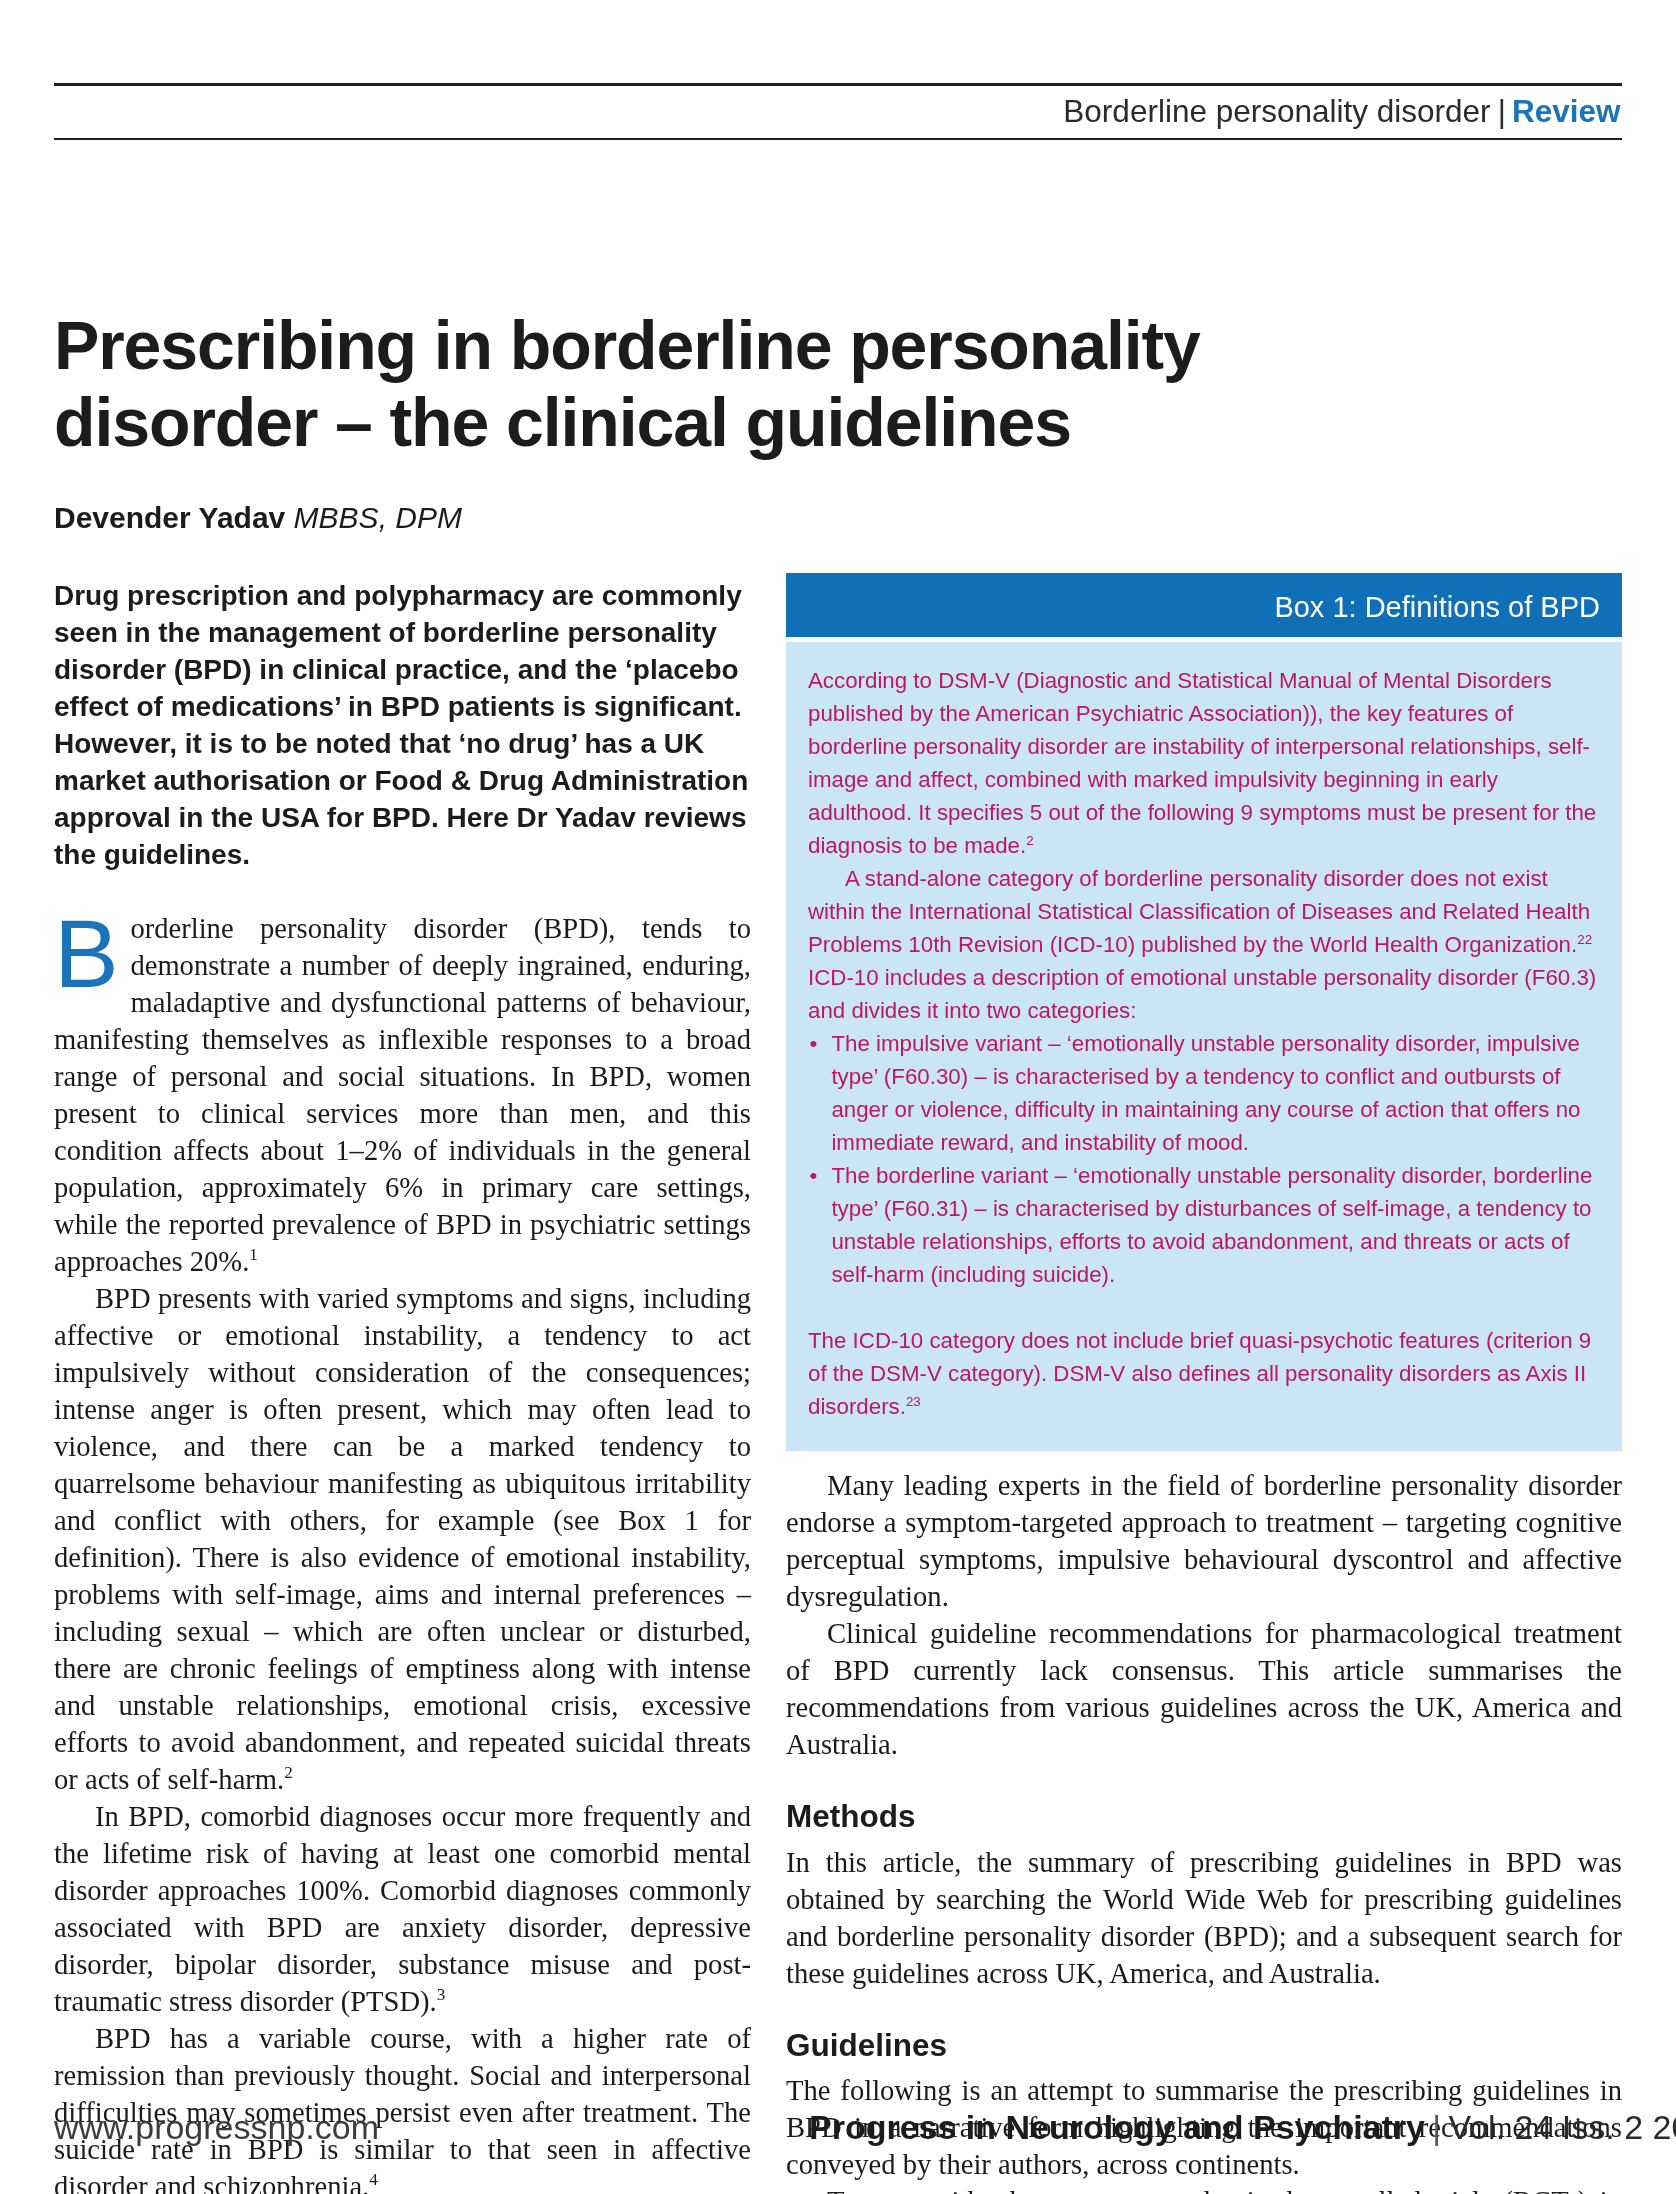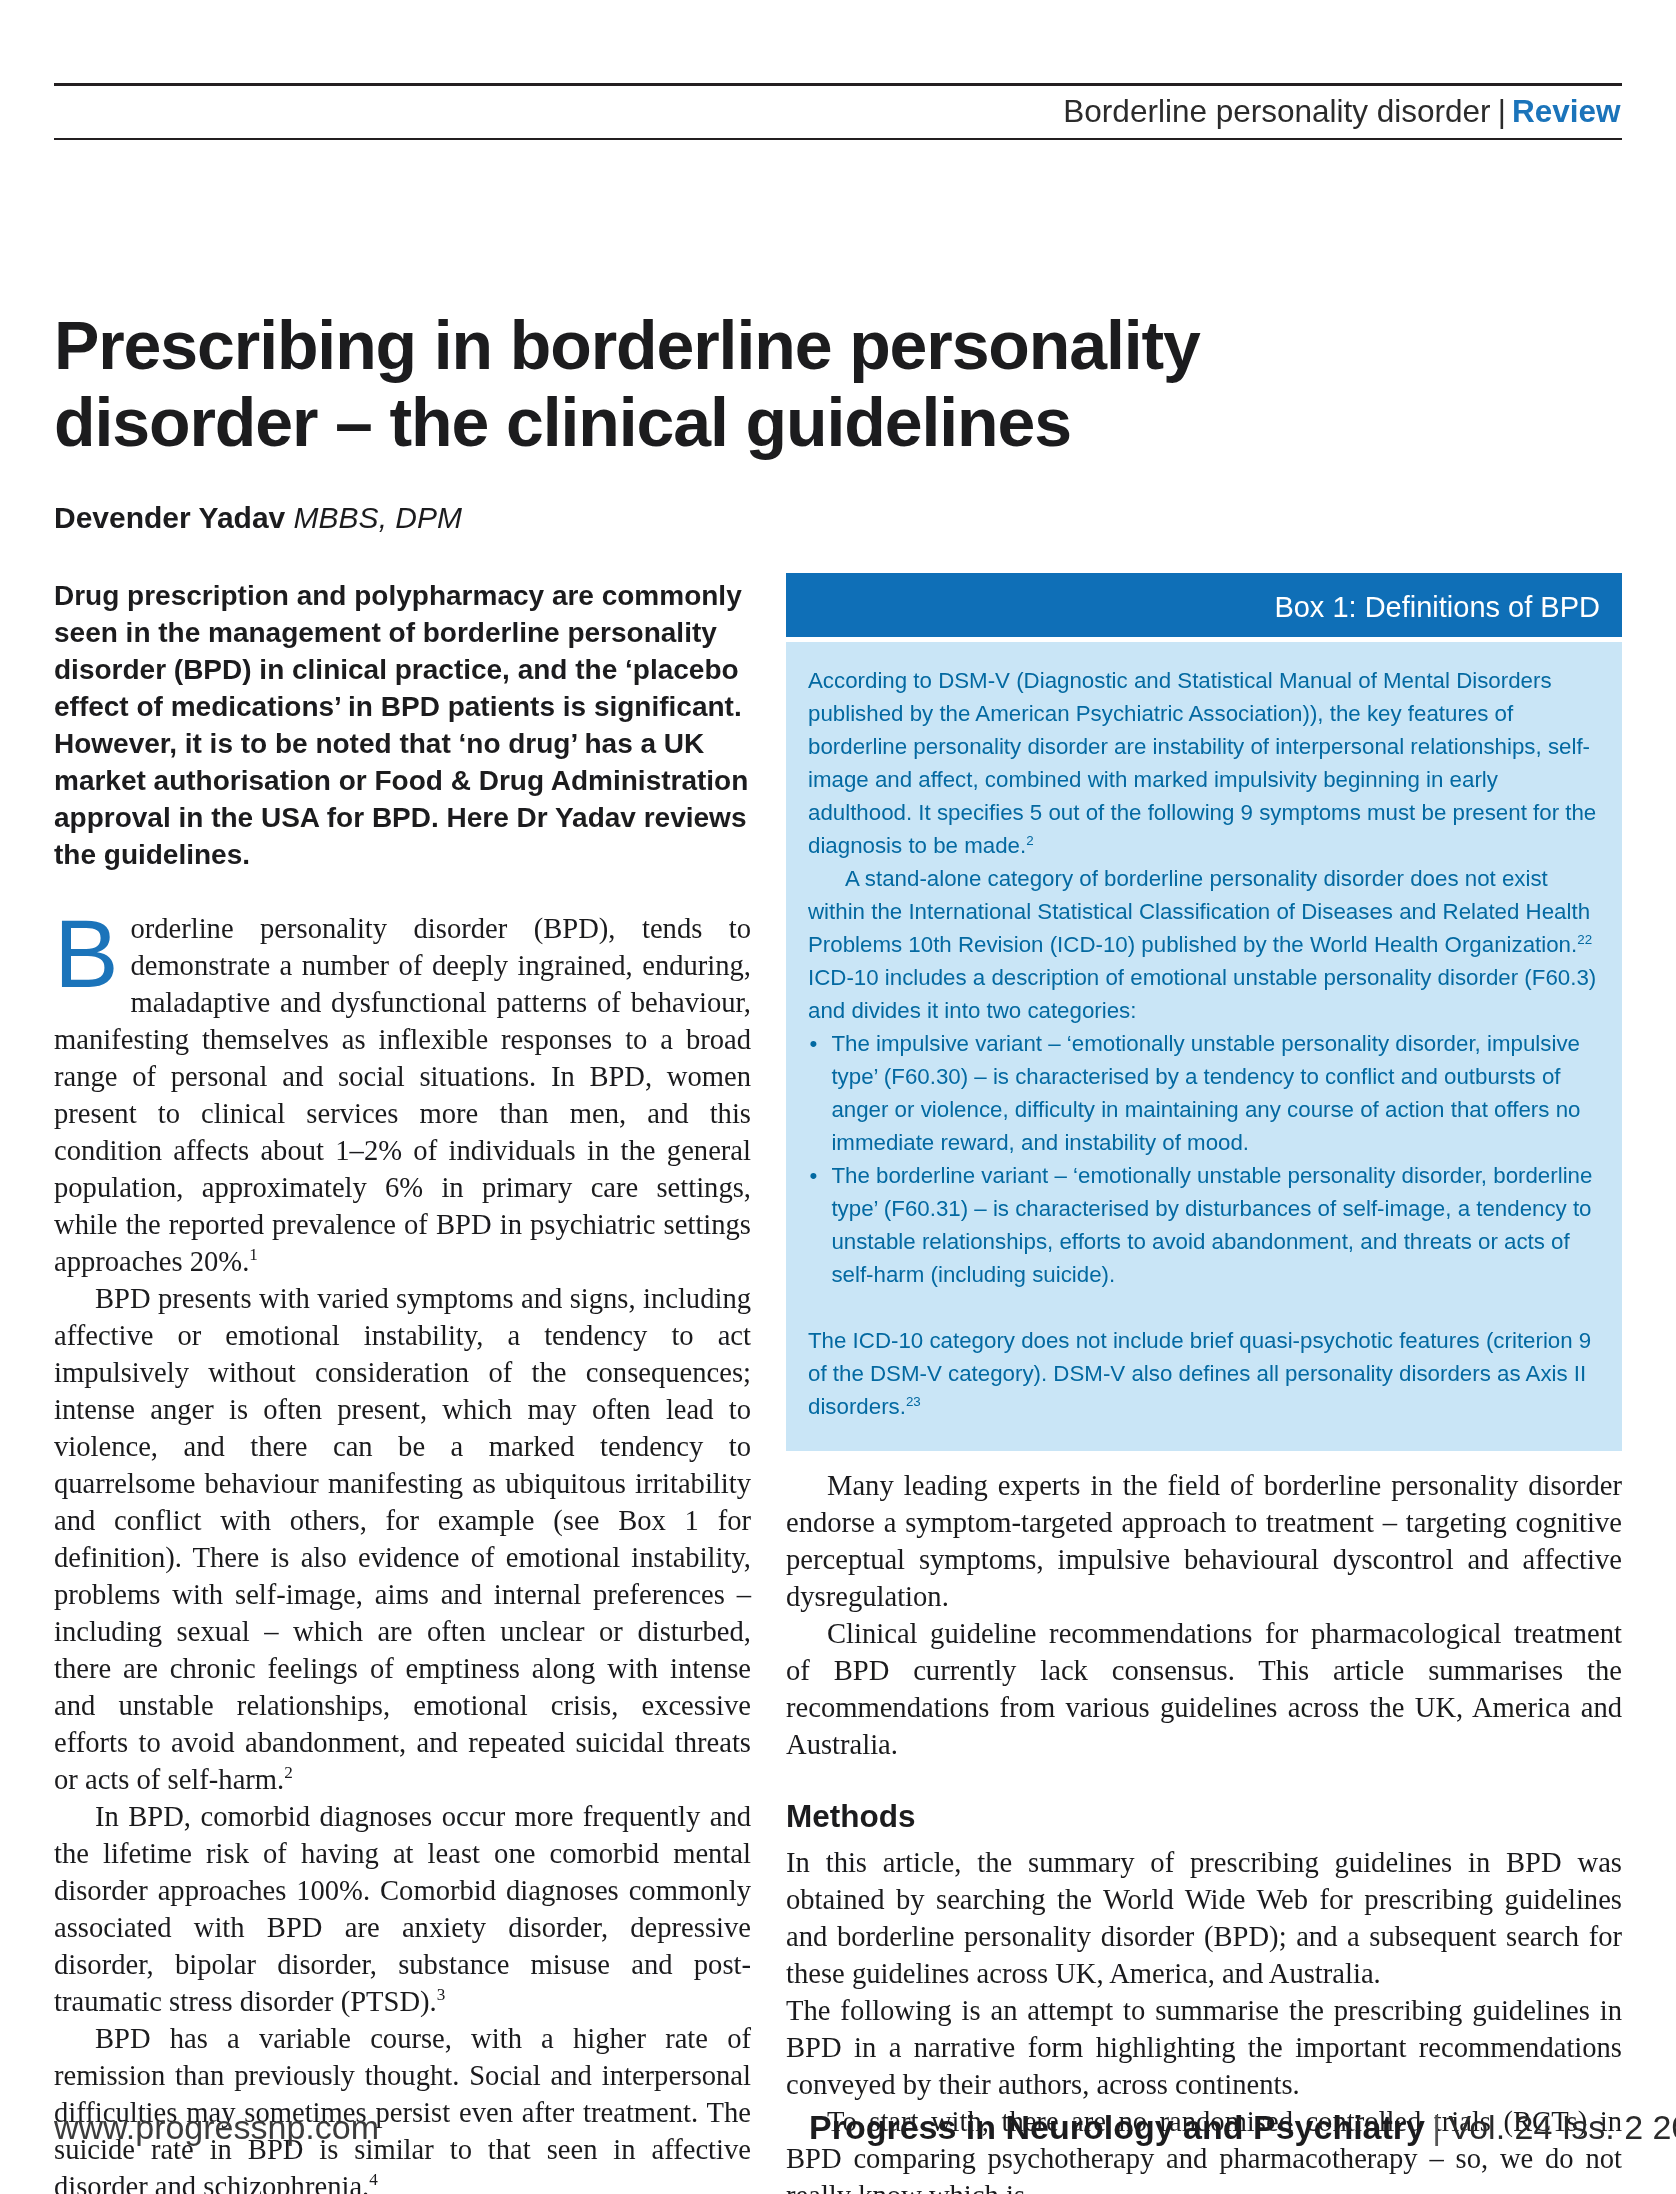--- a/index.html
+++ b/index.html
@@ -41,21 +41,21 @@
   .dropcap {
     float:left; color:#1b74ba; font-family:"Liberation Sans", sans-serif;
     font-size:97px; line-height:0.78; padding:5.9px 11.7px 1.5px 0; font-weight:400;
   }
 
   
   .box { margin:0 0 16px 0; }
   .box-header { background:#0f6fb7; color:#ffffff; font-size:29px; padding:18px 22px 13px 22px;text-align:right; }
   .box-body {
     background:#c9e5f6; margin-top:5.1px; padding:22px 22px 28px 22px;
-    font-size:22.3px; line-height:33px; color:#0369a1;
+    font-size:22.3px; line-height:33px; color:#be185d;
   }
   .box-body p { margin:0; }
   .box-body .pindent { text-indent:37px; }
   .box-body ul { list-style:none; margin:0; padding:0; }
   .box-body li { position:relative; padding-left:23.4px; }
   .box-body li::before { content:"\2022"; position:absolute; left:1.5px; }
   .box-body .spaced { margin-top:33px; }
 
   h2.section { font-family:"Liberation Sans", sans-serif; font-size:31.5px; font-weight:700; margin:35px 0 8.8px 0; color:#1c1c1e; }
   .col-right .first-after-box { margin-top:8px; }
@@ -118,20 +118,21 @@
           <p class="spaced"><span>The ICD-10 category does not include brief quasi-psychotic features (criterion 9 of the DSM-V category). DSM-V also defines all personality disorders as Axis II disorders.</span><sup class="fn">23</sup></p>
         </div>
       </div>
 
       <p class="bodyp indent first-after-box">Many leading experts in the field of borderline personality disorder endorse a symptom-targeted approach to treatment – targeting cognitive perceptual symptoms, impulsive behavioural dyscontrol and affective dysregulation.</p>
       <p class="bodyp indent">Clinical guideline recommendations for pharmacological treatment of BPD currently lack consensus. This article summarises the recommendations from various guidelines across the UK, America and Australia.</p>
 
       <h2 class="section">Methods</h2>
       <p class="bodyp">In this article, the summary of prescribing guidelines in BPD was obtained by searching the World Wide Web for prescribing guidelines and borderline personality disorder (BPD); and a subsequent search for these guidelines across UK, America, and Australia.</p>
 
+      <h2 class="section">Guidelines</h2>
       <p class="bodyp">The following is an attempt to summarise the prescribing guidelines in BPD in a narrative form highlighting the important recommendations conveyed by their authors, across continents.</p>
       <p class="bodyp indent">To start with, there are no randomised controlled trials (RCTs) in BPD comparing psychotherapy and pharmacotherapy – so, we do not really know which is</p>
 
     </div>
   </div>
 
   <div class="footer">
     <span class="site">www.progressnp.com</span>
     <span class="journal-info"><span class="jname">Progress in Neurology and Psychiatry</span><span class="fsep">|</span><span>Vol. 24 Iss. 2 2020</span><span class="fsep">|</span><span class="pnum">25</span></span>
   </div>

